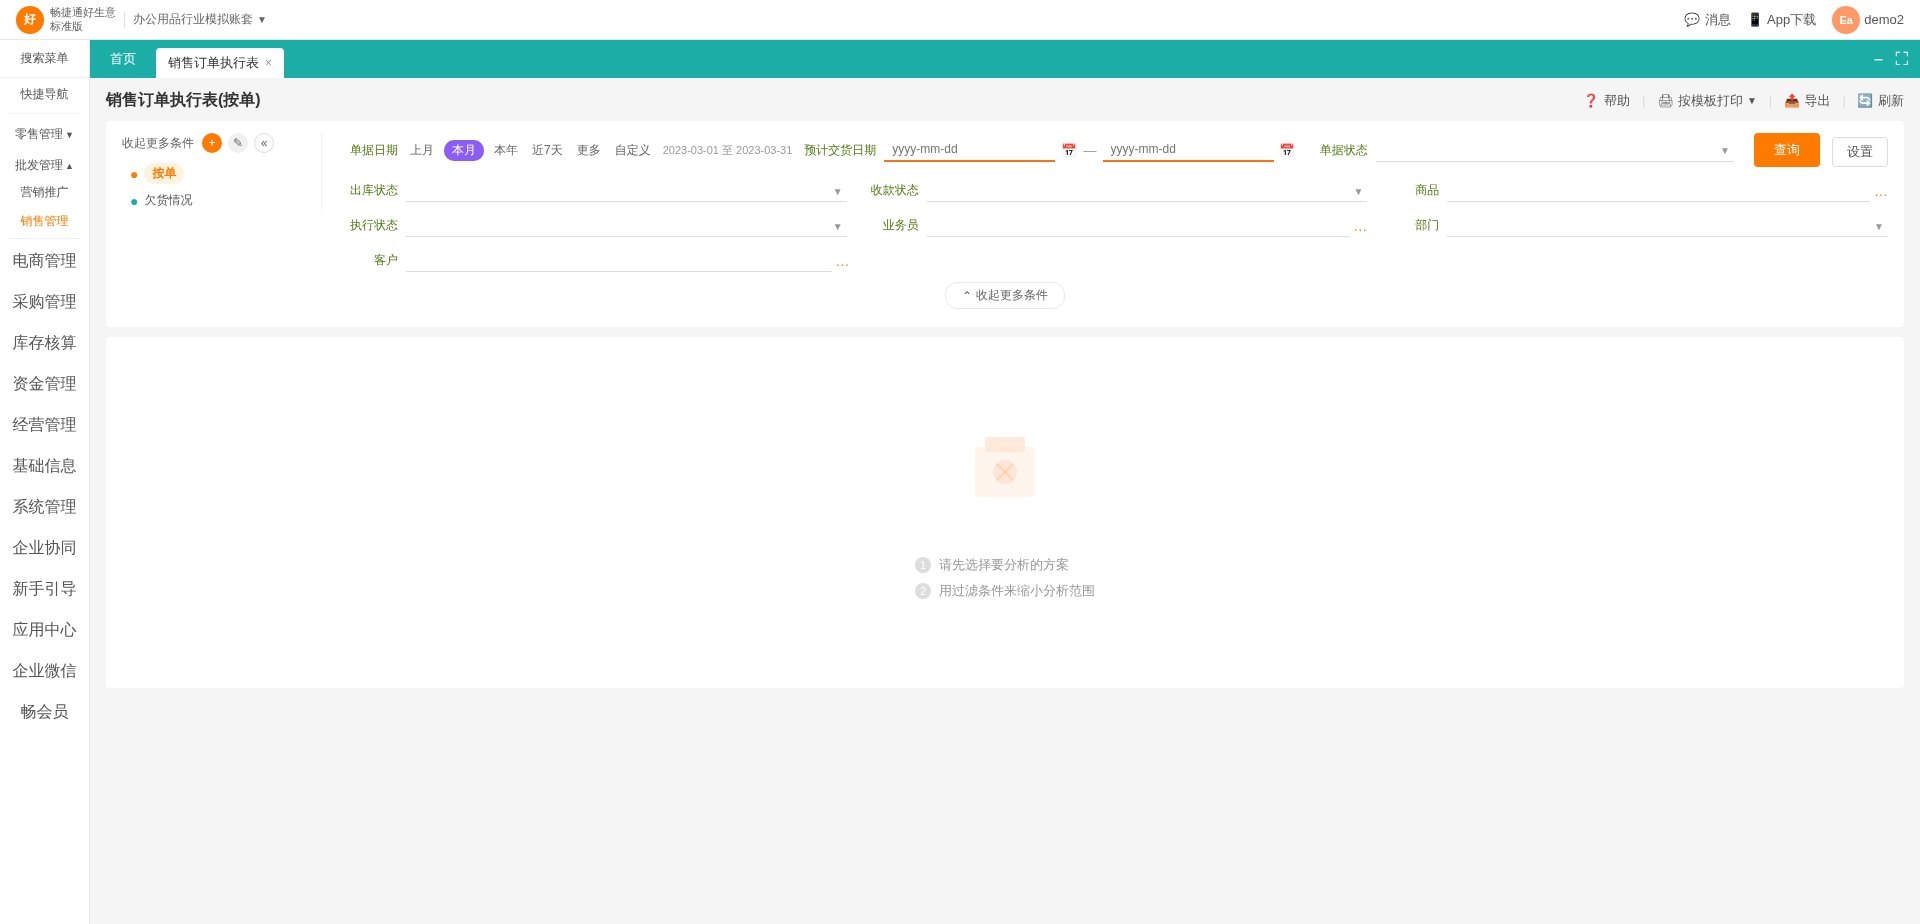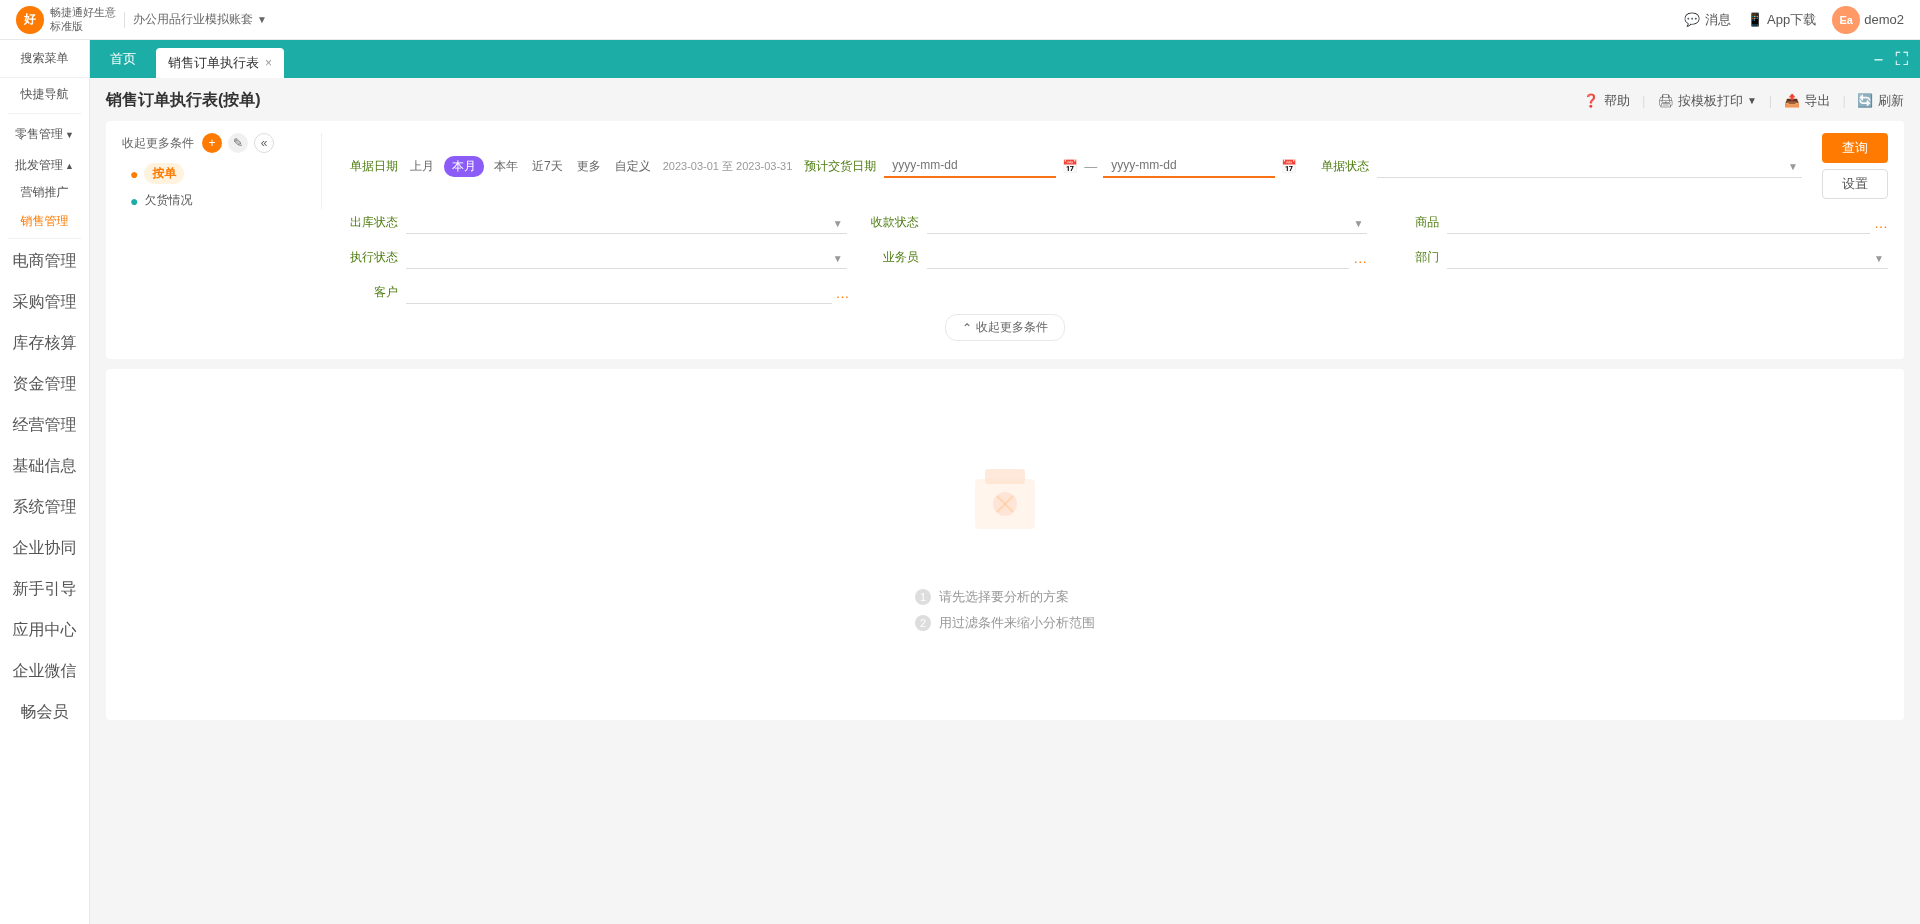--- a/index.html
+++ b/index.html
@@ -268,21 +268,21 @@
               <div style="display:flex; align-items:center; flex:1;">
                 <span class="field-label">单据状态</span>
                 <div class="field-select-wrapper" style="flex:1; position:relative;">
                   <select>
                     <option value=""></option>
                   </select>
                   <span class="select-arrow">▼</span>
                 </div>
               </div>
 
-              <div style="display:flex; flex-direction:column; gap:2px; margin-left:8px;">
+              <div style="display:flex; flex-direction:row; gap:12px; margin-left:8px;">
                 <button class="query-btn">查询</button>
                 <button class="settings-btn">设置</button>
               </div>
             </div>
 
             <div style="display:flex; align-items:center; gap:12px; margin-bottom:12px;">
               <div style="display:flex; align-items:center; flex:1;">
                 <span class="field-label">出库状态</span>
                 <div class="field-select-wrapper" style="flex:1; position:relative;">
                   <select>

